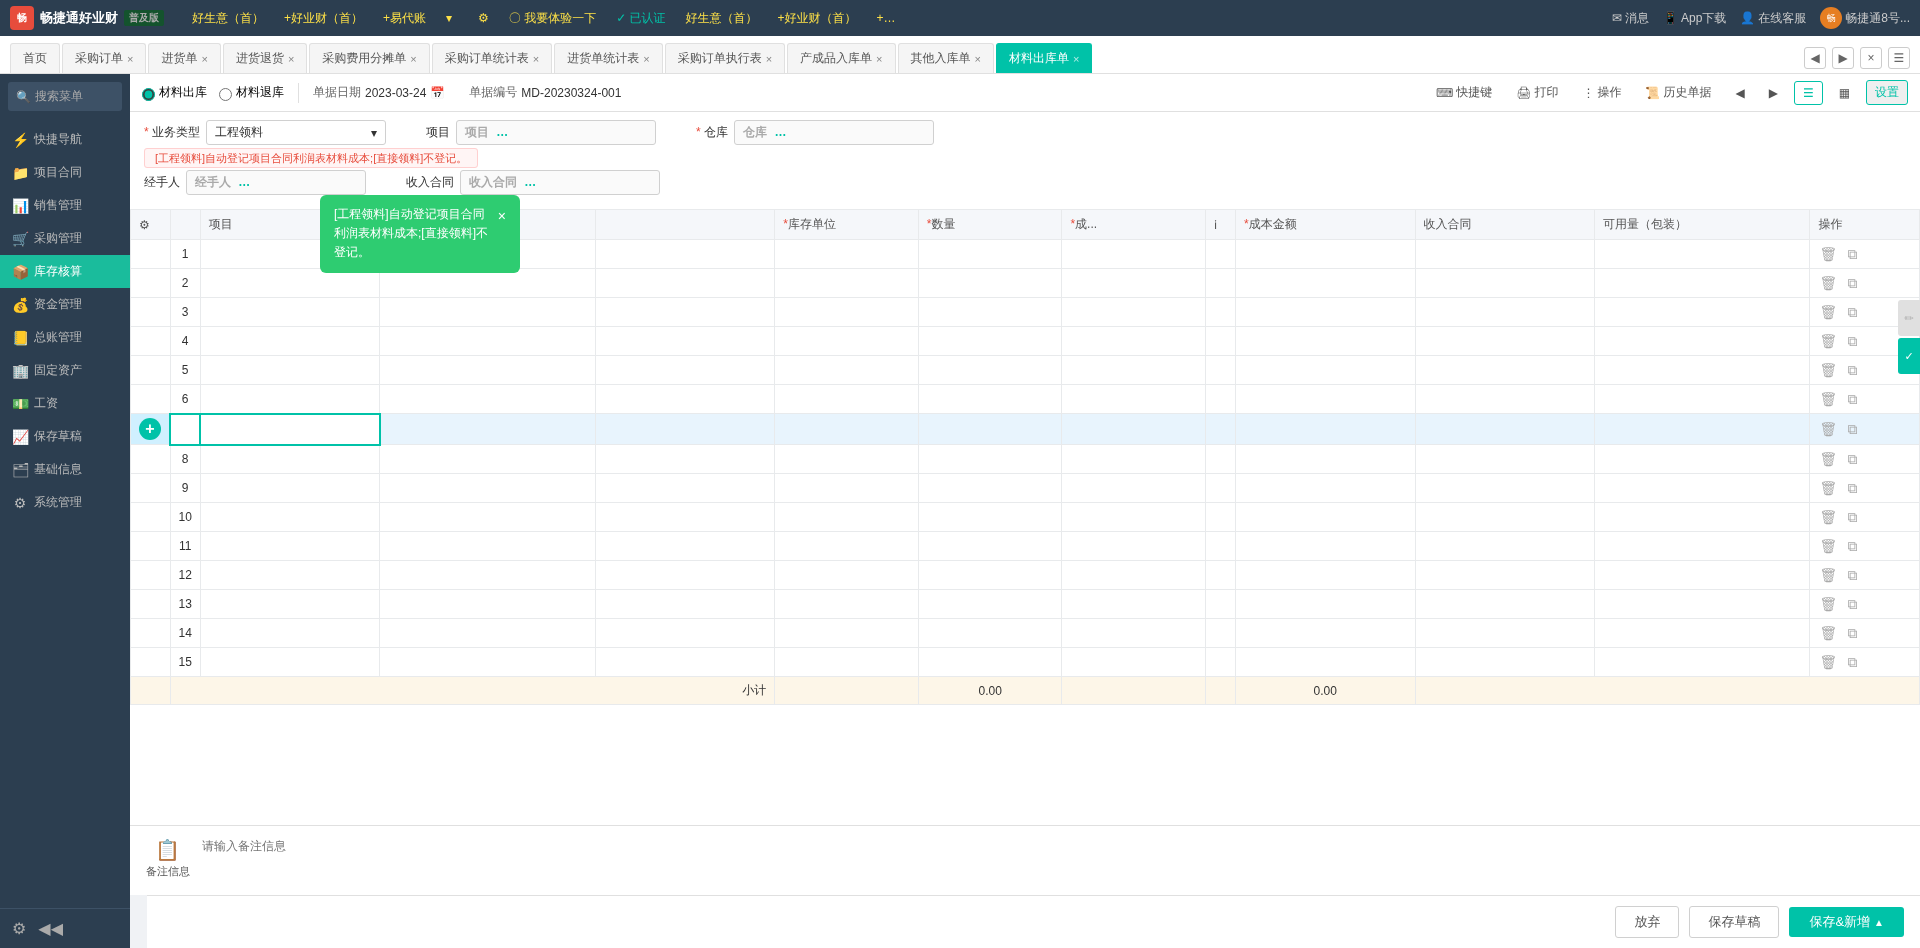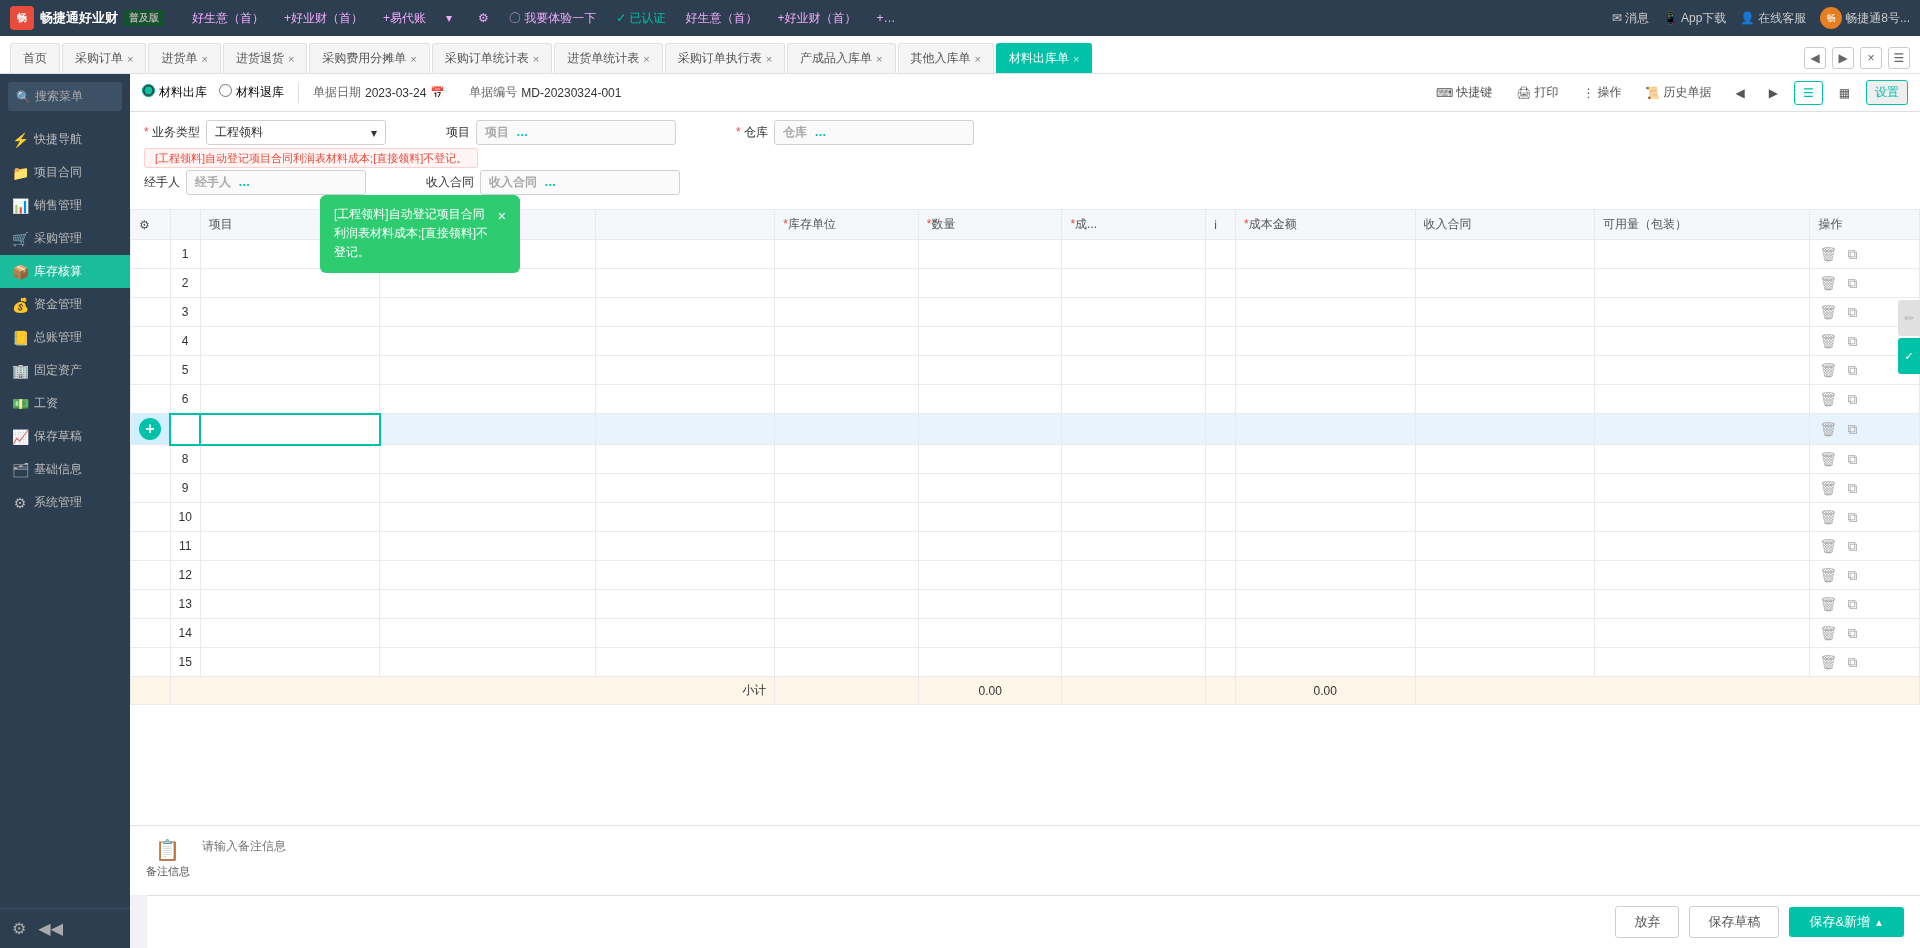--- a/index.html
+++ b/index.html
@@ -3,21 +3,21 @@
   <meta charset="utf-8">
   <style>
     * { box-sizing: border-box; margin: 0; padding: 0; }
     body { font-family: 'Microsoft YaHei', Arial, sans-serif; font-size: 12px; background: #f5f5f5; overflow: hidden; width: 1920px; height: 948px; }
 
     
     .top-bar { height: 36px; background: #2c3e50; display: flex; align-items: center; padding: 0 10px; color: #ccc; font-size: 12px; }
     .top-bar-logo { color: white; font-size: 13px; font-weight: bold; margin-right: 20px; display: flex; align-items: center; gap: 6px; }
     .top-bar-logo-icon { width: 24px; height: 24px; background: #e74c3c; border-radius: 4px; display: flex; align-items: center; justify-content: center; color: white; font-size: 10px; }
     .top-bar-nav { display: flex; align-items: center; gap: 4px; flex: 1; }
-    .top-bar-nav-item { color: #f0abfc; padding: 2px 8px; cursor: pointer; font-size: 12px; }
+    .top-bar-nav-item { color: #fde047; padding: 2px 8px; cursor: pointer; font-size: 12px; }
     .top-bar-right { display: flex; align-items: center; gap: 14px; color: #ccc; font-size: 12px; }
     .top-bar-right-item { display: flex; align-items: center; gap: 3px; cursor: pointer; }
     .edition-badge { background: #14532d; color: #aaa; padding: 1px 5px; border-radius: 2px; font-size: 10px; }
     .user-avatar { width: 22px; height: 22px; background: #e67e22; border-radius: 50%; display: flex; align-items: center; justify-content: center; color: white; font-size: 9px; }
 
     
     .tab-bar { height: 38px; background: #fff; border-bottom: 1px solid #e0e0e0; display: flex; align-items: flex-end; padding: 0 10px; overflow: hidden; }
     .tab-item { padding: 6px 12px; border: 1px solid #e0e0e0; border-bottom: none; border-radius: 3px 3px 0 0; cursor: pointer; font-size: 12px; color: #555; background: #f5f5f5; margin-right: 2px; white-space: nowrap; display: flex; align-items: center; gap: 4px; }
     .tab-item.active { background: #00c2a8; color: white; border-color: #00c2a8; }
     .tab-item .tab-close { font-size: 11px; color: inherit; opacity: 0.7; }
@@ -37,31 +37,31 @@
     .sidebar-item-icon { font-size: 14px; width: 16px; text-align: center; }
     .sidebar-bottom { margin-top: auto; display: flex; align-items: center; padding: 10px 12px; border-top: 1px solid #3d5166; }
     .sidebar-bottom-item { color: #aaa; cursor: pointer; font-size: 16px; margin-right: 12px; }
 
     
     .content { flex: 1; display: flex; flex-direction: column; overflow: hidden; background: #f0f2f5; }
 
     
     .toolbar { background: #fff; padding: 6px 12px; display: flex; align-items: center; gap: 8px; border-bottom: 1px solid #e0e0e0; }
     .toolbar-radio-group { display: flex; align-items: center; gap: 12px; }
-    .toolbar-radio { display: flex; align-items: flex-start; gap: 4px; cursor: pointer; }
+    .toolbar-radio { display: flex; align-items: flex-end; gap: 4px; cursor: pointer; }
     .toolbar-radio input { accent-color: #00c2a8; }
     .toolbar-divider { width: 1px; height: 20px; background: #e0e0e0; margin: 0 6px; }
     .toolbar-field { display: flex; align-items: center; gap: 4px; }
     .toolbar-label { color: #666; }
     .toolbar-value { color: #333; font-weight: 500; }
     .toolbar-spacer { flex: 1; }
     .toolbar-btn-group { display: flex; align-items: center; gap: 8px; }
     .toolbar-btn { display: flex; align-items: center; gap: 3px; padding: 4px 8px; border-radius: 3px; cursor: pointer; font-size: 12px; color: #555; }
     .settings-btn { color: #00c2a8; border: 1px solid #00c2a8; padding: 3px 8px; border-radius: 3px; cursor: pointer; font-size: 12px; }
-    .form-row { display: flex; align-items: flex-end; gap: 20px; margin-bottom: 6px; }
+    .form-row { display: flex; align-items: flex-end; margin-bottom: 6px; }
     .form-field { display: flex; align-items: center; gap: 6px; }
     .form-field-label { color: #333; white-space: nowrap; }
     .required-mark { color: #e74c3c; }
     .form-input-select { border: 1px solid #d0d0d0; border-radius: 3px; padding: 3px 8px; font-size: 12px; color: #333; background: #fff; min-width: 160px; display: flex; align-items: center; justify-content: space-between; cursor: pointer; }
     .form-input-link { border: 1px solid #d0d0d0; border-radius: 3px; padding: 3px 8px; font-size: 12px; color: #aaa; background: #fafafa; min-width: 120px; cursor: pointer; font-weight: bold; }
     .form-input-link-dots { color: #00c2a8; cursor: pointer; margin-left: 4px; }
 
     
     .tooltip-popup { position: absolute; background: #2ecc71; color: white; padding: 10px 14px; border-radius: 6px; font-size: 12px; max-width: 200px; z-index: 100; line-height: 1.6; }
     .tooltip-popup .close-btn { float: right; cursor: pointer; font-size: 14px; margin-left: 6px; color: white; }

